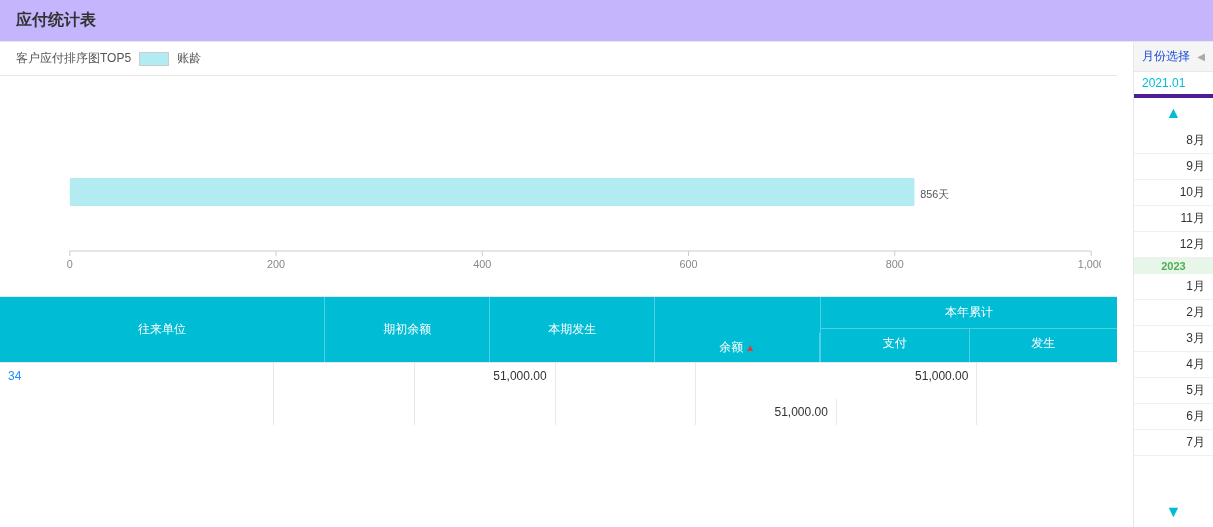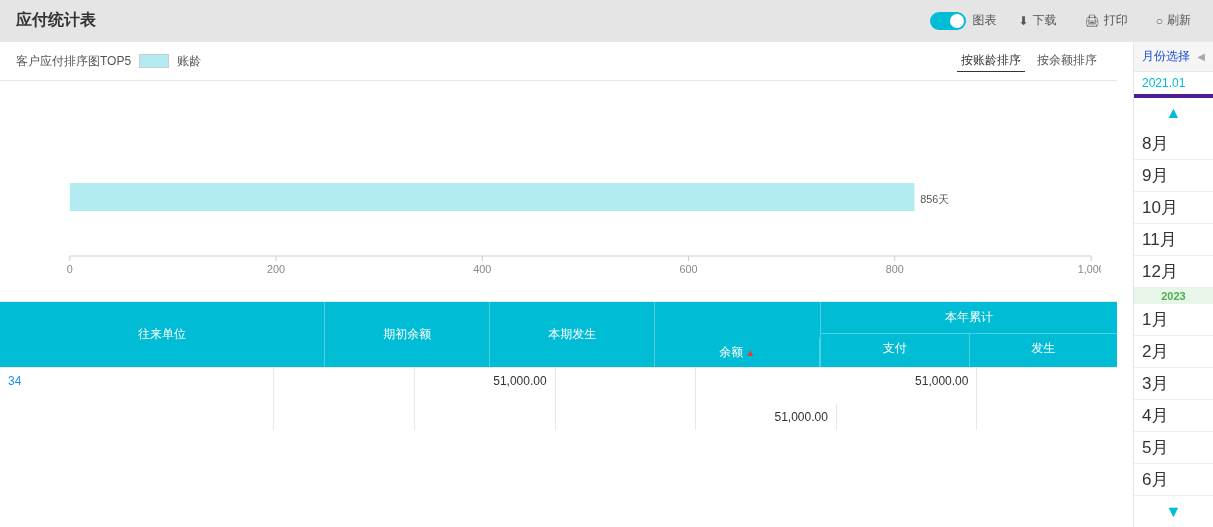--- a/index.html
+++ b/index.html
@@ -1,21 +1,21 @@
 <!DOCTYPE html>
 <html><head>
   <meta charset="utf-8">
   <style>
     * { box-sizing: border-box; margin: 0; padding: 0; }
     body { font-family: 'Microsoft YaHei', Arial, sans-serif; font-size: 12px; background: #f0f2f5; color: #333; }
     
     .app-container { width: 1213px; height: 527px; display: flex; flex-direction: column; background: #fff; overflow: hidden; }
     
     
-    .header { display: flex; align-items: center; justify-content: space-between; padding: 8px 16px; background: #e5e5e5; border-bottom: 1px solid #e8e8e8; height: 42px; }
+    .header { display: flex; align-items: center; justify-content: space-between; padding: 8px 16px; background: #c4b5fd; border-bottom: 1px solid #e8e8e8; height: 42px; }
     .header-title { font-size: 16px; font-weight: bold; color: #333; }
     .header-actions { display: flex; align-items: center; gap: 16px; }
     .toggle-wrap { display: flex; align-items: center; gap: 6px; }
     .toggle { width: 36px; height: 18px; background: #00bcd4; border-radius: 9px; position: relative; cursor: pointer; }
     .toggle::after { content: ''; width: 14px; height: 14px; background: #fff; border-radius: 50%; position: absolute; top: 2px; right: 2px; }
     .toggle-label { font-size: 12px; color: #555; }
     .action-btn { display: flex; align-items: center; gap: 4px; color: #555; cursor: pointer; font-size: 12px; padding: 2px 6px; }
     
     
     .main-content { display: flex; flex: 1; overflow: hidden; gap: 16px; }
@@ -46,67 +46,45 @@
     .table-data-row { display: flex; border-top: 1px solid #e8e8e8; background: #fff; }
     .col-unit { flex: 2.5; min-width: 0; }
     .col-opening { flex: 1.2; min-width: 0; }
     .col-occur { flex: 1.2; min-width: 0; }
     .col-pay { flex: 1.2; min-width: 0; }
     .col-balance { flex: 1.2; min-width: 0; margin-top: 36px; }
     
     
     .sidebar-panel { width: 80px; border-left: 1px solid #e8e8e8; display: flex; flex-direction: column; background: #fff; overflow: hidden; }
     .sidebar-months { flex: 1; overflow-y: auto; }
-    .sidebar-month { padding: 4px 8px; font-size: 17px; color: #333; cursor: pointer; text-align: left; border-bottom: 1px solid #f0f0f0; }
+    .sidebar-month { padding: 4px 8px; font-size: 12px; color: #333; cursor: pointer; text-align: right; border-bottom: 1px solid #f0f0f0; }
     .sidebar-nav { display: flex; justify-content: center; padding: 4px 0; }
     .nav-btn { background: none; border: none; cursor: pointer; color: #00bcd4; font-size: 16px; padding: 2px 8px; }
     
     
     a { color: #1890ff; text-decoration: none; }
   </style>
 </head>
 <body>
 
 <div class="app-container">
 
   <div class="header">
     <span class="header-title">应付统计表</span>
-    <div class="header-actions">
-      <div class="toggle-wrap">
-        <div class="toggle"></div>
-        <span class="toggle-label">图表</span>
-      </div>
-      <div class="action-btn">
-        <span>⬇</span>
-        <span>下载</span>
-      </div>
-      <div class="action-btn">
-        <span>🖨</span>
-        <span>打印</span>
-      </div>
-      <div class="action-btn">
-        <span>○</span>
-        <span>刷新</span>
-      </div>
-    </div>
   </div>
 
   <div class="main-content">
 
     <div class="chart-area">
 
       <div class="chart-top">
         <div class="chart-legend">
           <span class="legend-label">客户应付排序图TOP5</span>
           <div class="legend-color"></div>
           <span class="legend-text">账龄</span>
-        </div>
-        <div class="sort-btns">
-          <span class="sort-btn active">按账龄排序</span>
-          <span class="sort-btn">按余额排序</span>
         </div>
       </div>
 
       <div class="chart-canvas" style="height: 220px; flex: none;">
         <svg width="100%" height="100%" viewBox="0 0 1060 200" preserveAspectRatio="none">
 
           <text x="0" y="110" font-size="11" fill="#555" text-anchor="end">34</text>
 
           <rect x="10" y="92" width="860" height="28" fill="#b2ebf2"></rect>
 

